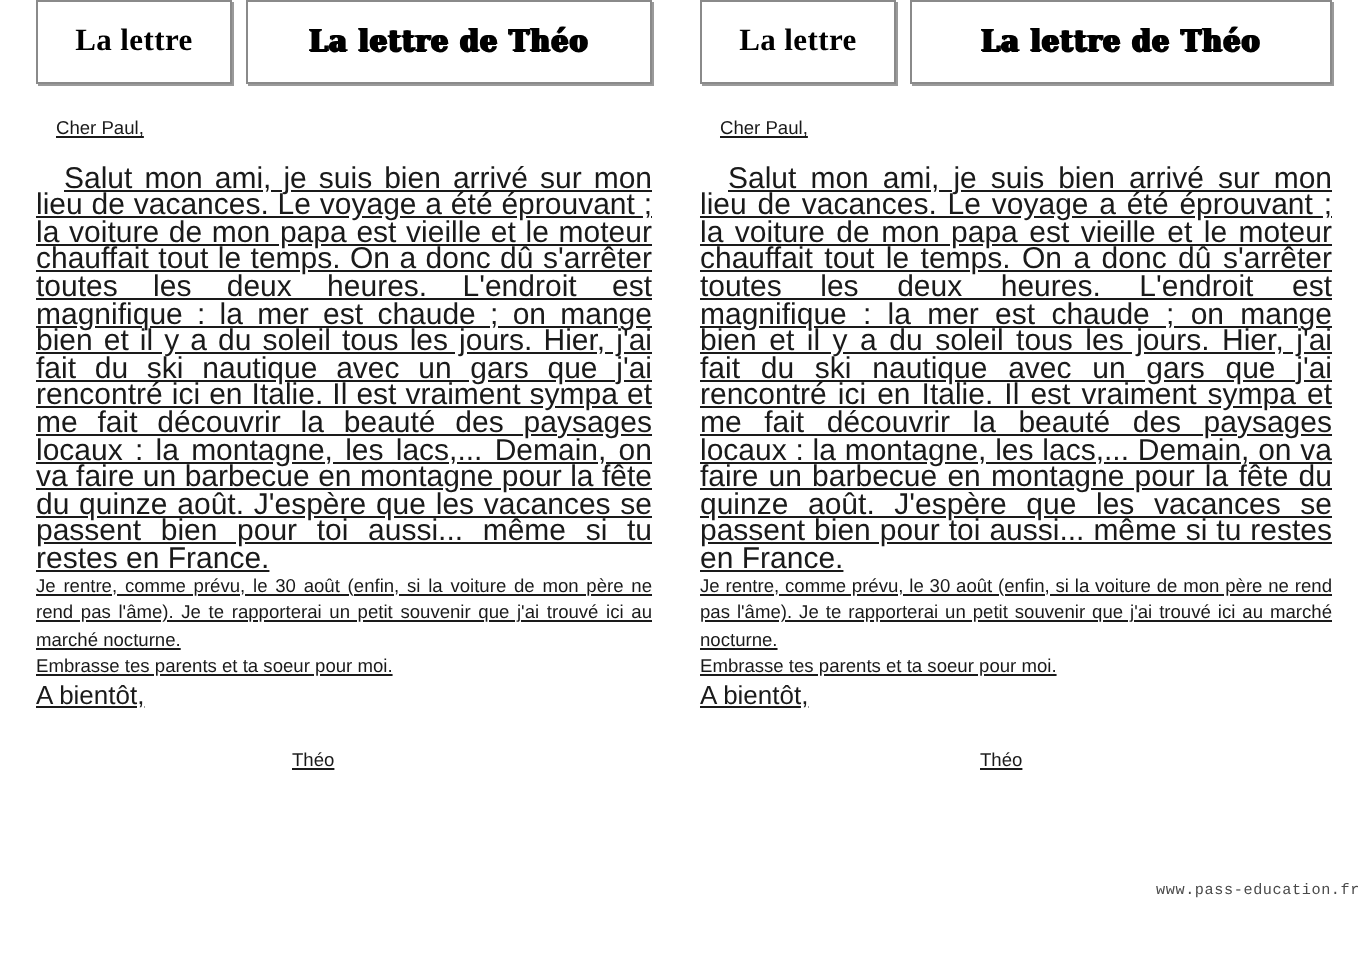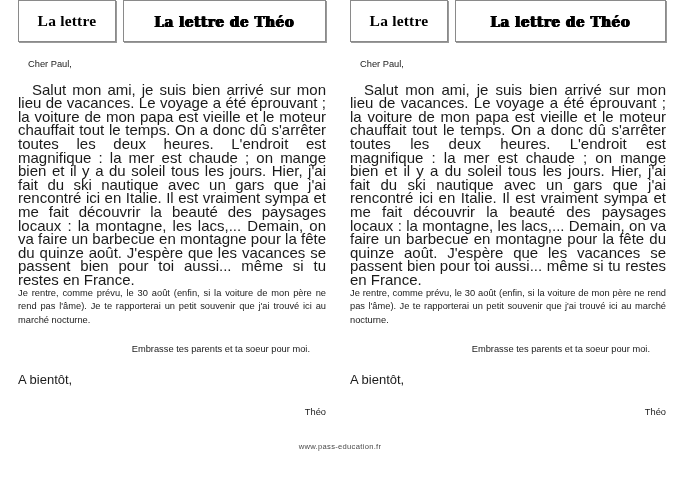--- a/index.html
+++ b/index.html
@@ -92,20 +92,21 @@
       -0.7px 0 0 #000,
       0 0.35px 0 #000;
   }
 
   
   .letter {
     margin-top: 16px;
     font-size: 9.3px;
     line-height: 13.6px;
     color: #1a1a1a;
+    text-decoration: underline;
   }
 
   .salutation {
     margin: 0 0 11px 10px;
     font-size: 9.3px;
   }
 
   .para-justified {
     margin: 0;
     text-align: justify;
@@ -117,52 +118,51 @@
 
   .para-block {
     margin: 0;
     text-align: justify;
     text-justify: inter-word;
     font-size: 9.3px;
     line-height: 13.6px;
   }
 
   .para-plain {
-    margin: 16px;
-    text-align: right;
+    margin: 0;
+    text-align: left;
     font-size: 9.3px;
     line-height: 13.6px;
   }
 
   .closing {
     margin: 0;
     text-align: left;
     font-size: 13px;
     line-height: 13.6px;
   }
 
   .signature {
     margin: 20px 0 0 0;
     padding-left: 128px;
     font-size: 9.3px;
-    text-align: right;
   }
 
   .column.right .signature {
     padding-left: 140px;
   }
 
   
   .footer {
     position: absolute;
     left: 0;
     right: 0;
     top: 442px;
-    text-align: center;
-    font-family: Liberation Sans, sans-serif;
+    text-align: right;
+    font-family: Liberation Mono, monospace;
     font-size: 7.6px;
     color: #4a4a4a;
     letter-spacing: 0.3px;
   }
 </style>
 </head>
 <body>
 
 <div class="sheet">
 

